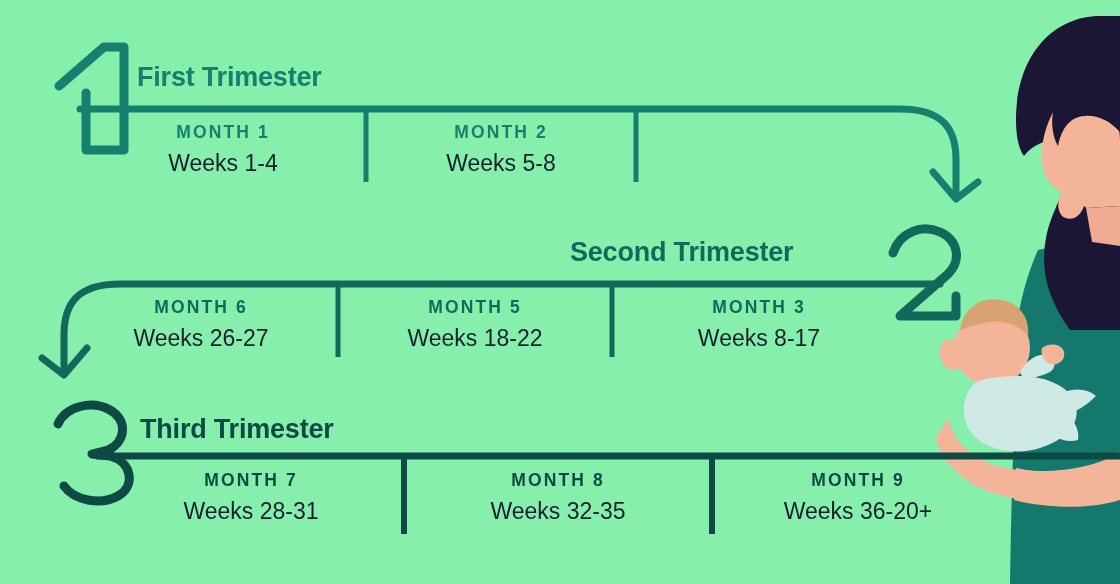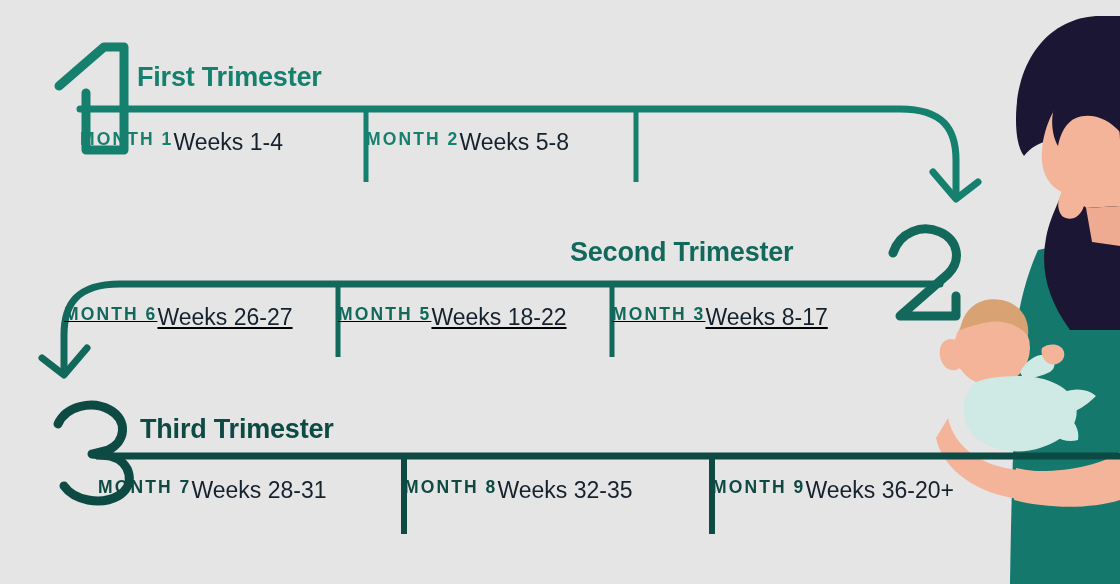--- a/index.html
+++ b/index.html
@@ -11,21 +11,21 @@
     height: 584px;
     overflow: hidden;
     font-family: "Liberation Sans", sans-serif;
     background: #a8f0e2;
   }
 
   #infographic {
     position: relative;
     width: 1120px;
     height: 584px;
-    background: #e5e5e5;
+    background: #86efac;
   }
 
   
   #illustration {
     position: absolute;
     top: 0;
     right: 0;
     width: 200px;
     height: 584px;
     pointer-events: none;
@@ -48,21 +48,21 @@
     letter-spacing: -0.2px;
     white-space: nowrap;
   }
 
   .month-row {
     position: absolute;
     display: flex;
   }
   .month-cell {
     display: flex;
-    flex-direction: row;
+    flex-direction: column;
     align-items: center;
     justify-content: flex-start;
   }
   .month-label {
     font-size: 17.5px;
     font-weight: bold;
     letter-spacing: 2.1px;
     white-space: nowrap;
   }
   .week-label {
@@ -168,21 +168,21 @@
       <div class="week-label">Weeks 1-4</div>
     </div>
     <div class="month-cell" style="width:270px;">
       <div class="month-label">MONTH 2</div>
       <div class="week-label">Weeks 5-8</div>
     </div>
   </div>
 
   <div class="trimester-heading t2" style="left:570px; top:237px;">Second Trimester</div>
 
-  <div class="month-row t2" style="left:64px; top:297px;text-decoration:underline;">
+  <div class="month-row t2" style="left:64px; top:297px;">
     <div class="month-cell" style="width:274px;">
       <div class="month-label">MONTH 6</div>
       <div class="week-label">Weeks 26-27</div>
     </div>
     <div class="month-cell" style="width:274px;">
       <div class="month-label">MONTH 5</div>
       <div class="week-label">Weeks 18-22</div>
     </div>
     <div class="month-cell" style="width:294px;">
       <div class="month-label">MONTH 3</div>

